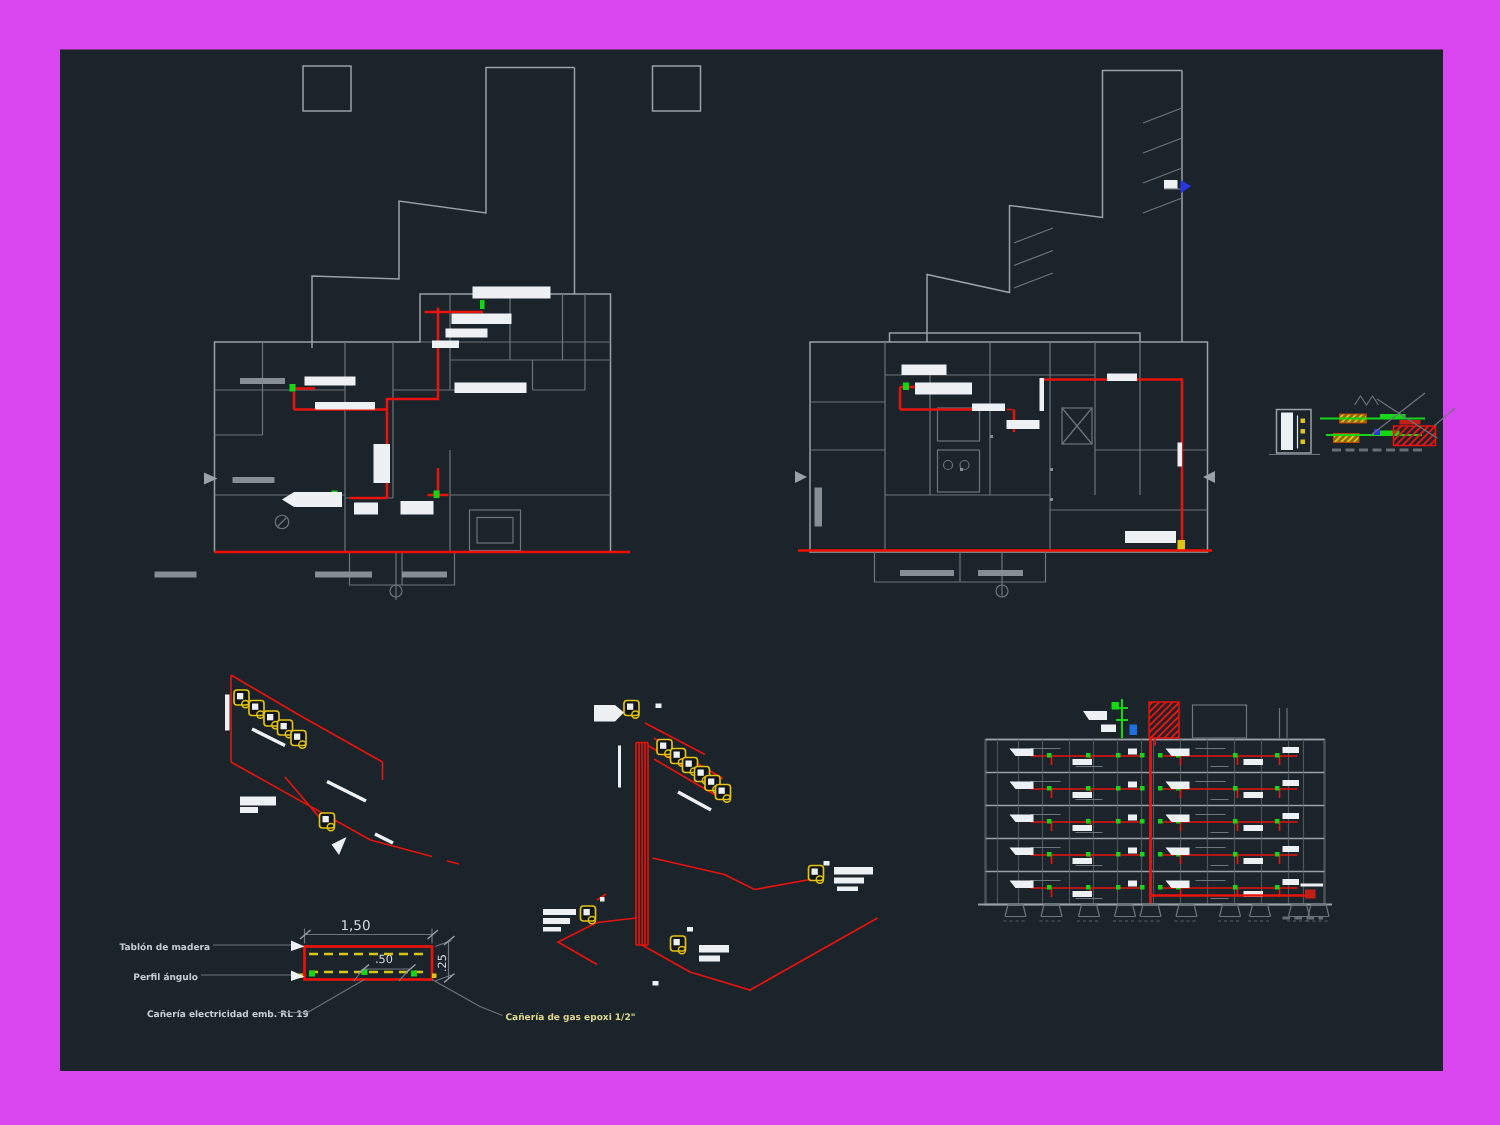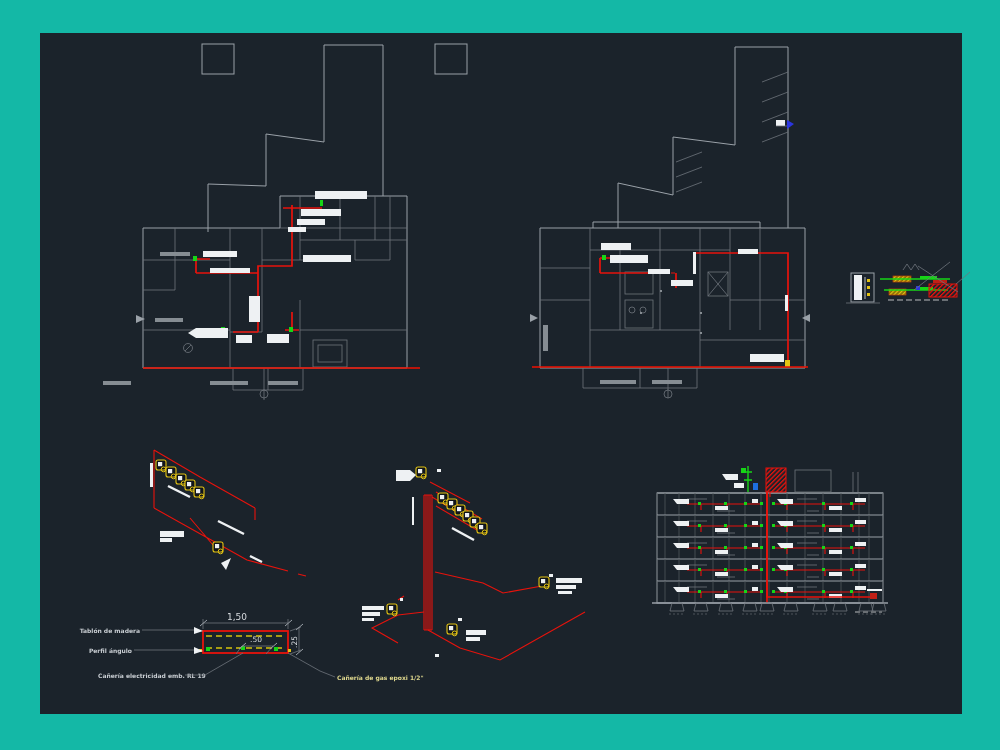--- a/index.html
+++ b/index.html
@@ -1,16 +1,16 @@
 <!DOCTYPE html>
 <html><head>
 <meta charset="utf-8">
 <style>
   html,body{margin:0;padding:0;background:#3a2b33;width:1000px;height:750px;overflow:hidden;}
-  .canvas{position:relative;width:1000px;height:750px;background:#14b8a6;}
+  .canvas{position:relative;width:1000px;height:750px;background:#d946ef;}
   svg{position:absolute;left:0;top:0;}
   
   .lg   {stroke:#9aa1a8;stroke-width:1;fill:none;}
   .lg2  {stroke:#6e757c;stroke-width:.8;fill:none;}
   .col  {stroke:#4e555c;stroke-width:.8;fill:none;}
   .red  {stroke:#e8130c;stroke-width:1.7;fill:none;}
   .red1 {stroke:#e8130c;stroke-width:1.1;fill:none;}
   .redDash{stroke:#e8130c;stroke-width:1.1;fill:none;stroke-dasharray:4 3;}
   .grn  {stroke:#17d517;stroke-width:1.4;fill:none;}
   .vg   {fill:#17d517;}

